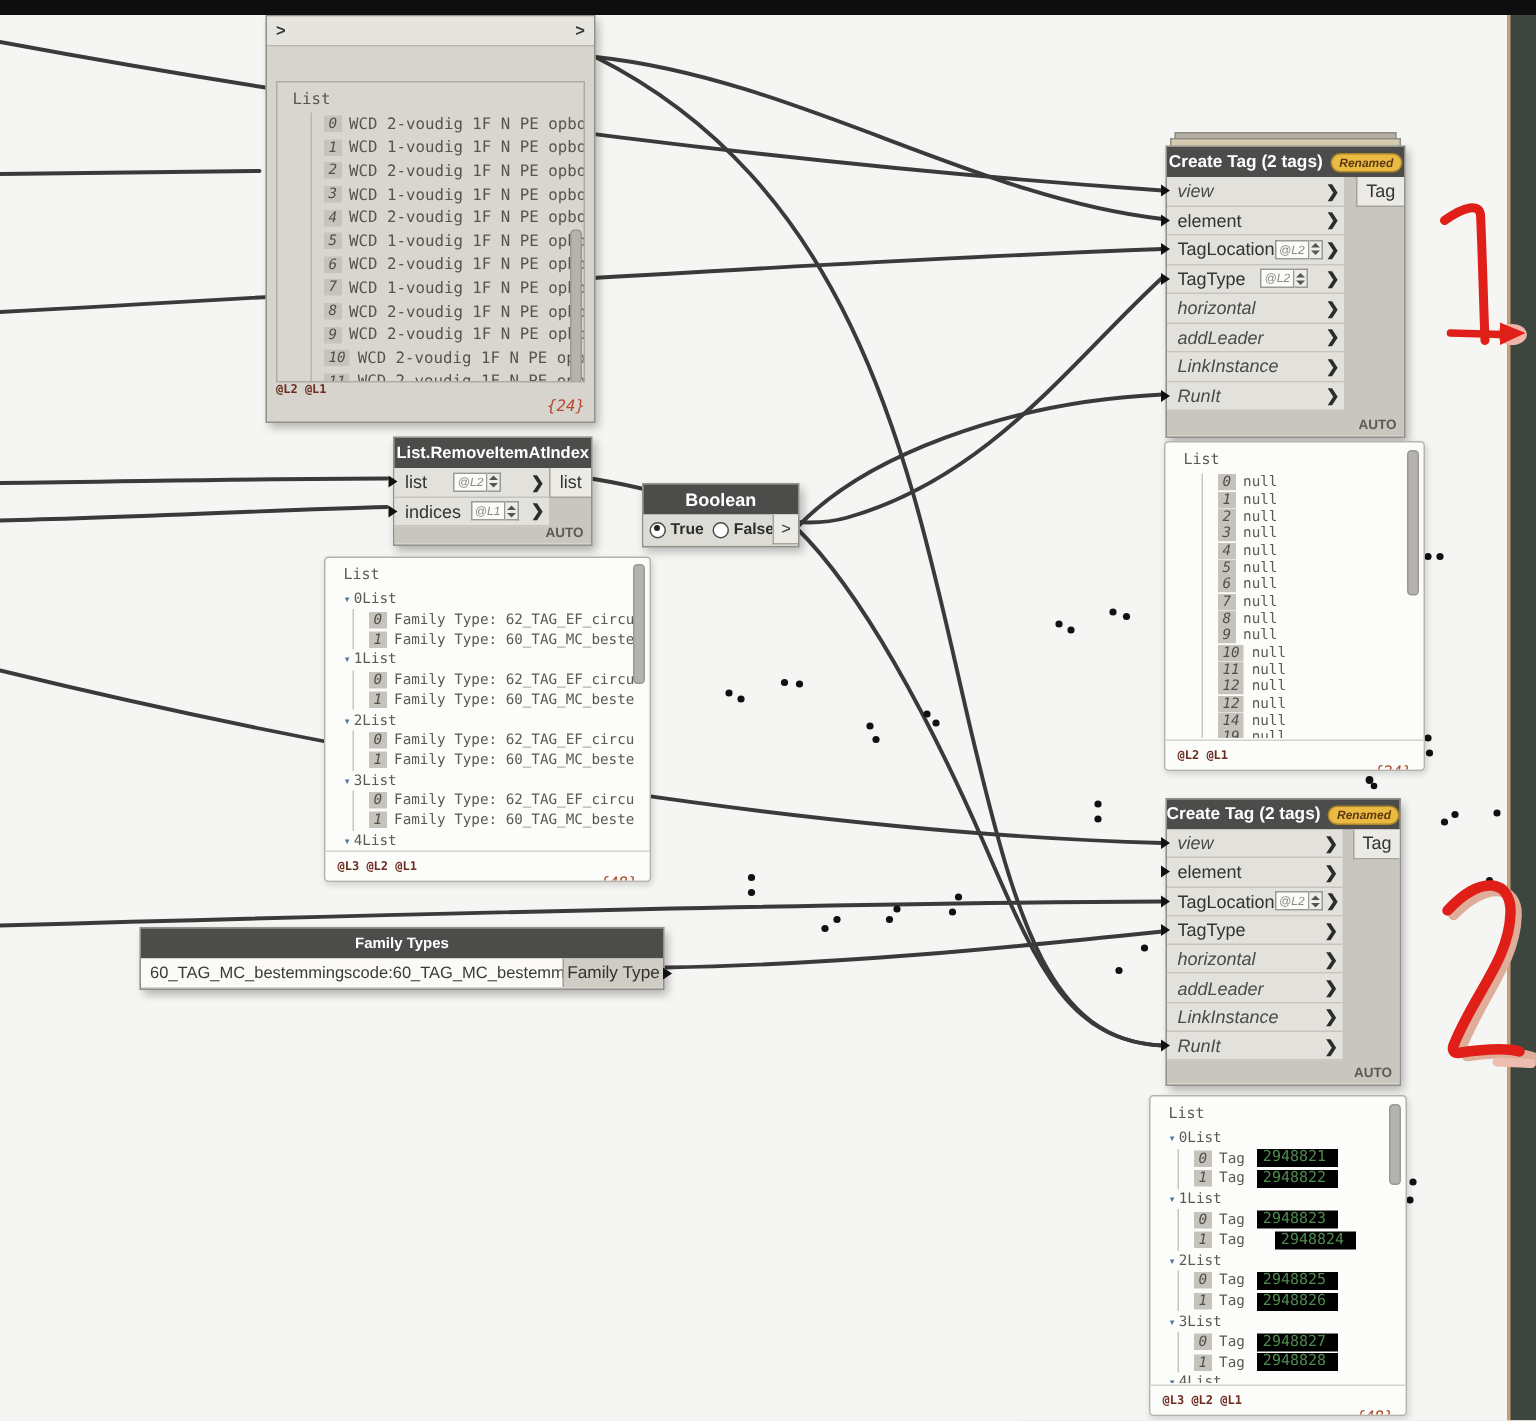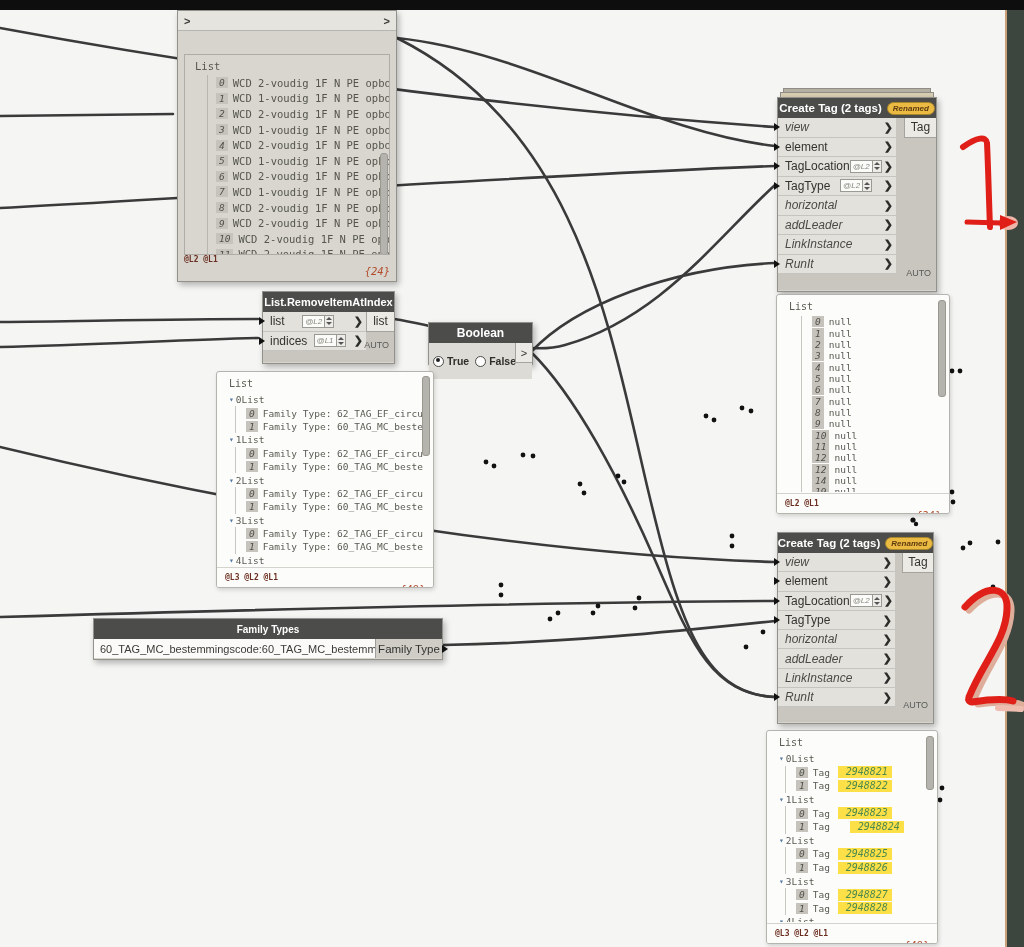--- a/index.html
+++ b/index.html
@@ -19,30 +19,30 @@
   .port-row.italic .plabel{font-style:italic;color:#4a4a46;}
   .chevron{margin-left:auto;font-weight:bold;font-size:11px;color:#2c2c2a;padding-left:2px;}
   .nub{position:absolute;left:-4px;top:50%;margin-top:-4px;width:0;height:0;border-top:4px solid transparent;border-bottom:4px solid transparent;border-left:6px solid #111;}
   .stepper{display:flex;align-items:stretch;margin-left:auto;height:13px;font-style:italic;}
   .stepper .val{background:#fbfbf9;border:1px solid #9a9a94;font-size:8px;color:#8a8a82;padding:0 2px;line-height:11px;min-width:16px;text-align:center;}
   .stepper .arrows{width:8px;border:1px solid #9a9a94;border-left:none;background:#edece8;display:flex;flex-direction:column;align-items:center;justify-content:space-evenly;}
   .stepper .arrows i{width:0;height:0;border-left:3px solid transparent;border-right:3px solid transparent;}
   .stepper .arrows i.up{border-bottom:3px solid #555;}
   .stepper .arrows i.dn{border-top:3px solid #555;}
   .out-cell{position:absolute;right:0;top:0;height:19.5px;box-sizing:border-box;background:#eceae5;border-left:1px solid #a5a39d;border-bottom:1px solid #a5a39d;display:flex;align-items:center;justify-content:center;font-size:12px;color:#33332f;}
-  .auto-label{position:absolute;right:5px;bottom:12px;font-size:9px;font-weight:normal;color:#5a5a56;}
+  .auto-label{position:absolute;right:5px;bottom:2px;font-size:9px;font-weight:bold;color:#5a5a56;}
   .stack-edge{position:absolute;z-index:2;border:1px solid #8f8d85;}
   
   #watch .wport-row{height:19px;background:#e6e4de;border-bottom:1px solid #b7b5af;display:flex;align-items:center;justify-content:space-between;padding:0 6px;font-size:11px;font-weight:bold;color:#3a3a36;}
   .preview{position:absolute;left:6px;top:43px;right:6px;bottom:26px;background:#d8d6cf;border:1px solid #aeaca6;overflow:hidden;}
   .list-root{font-family:"DejaVu Sans Mono",monospace;font-size:10.5px;color:#56564e;padding:5px 0 0 10px;}
   .w-items{position:absolute;left:22px;top:20px;right:12px;bottom:0;border-left:1px solid #b8b6b0;padding-left:8px;}
   .w-row{display:flex;align-items:center;height:15.6px;font-family:"DejaVu Sans Mono",monospace;font-size:10.5px;color:#55554d;white-space:nowrap;}
   .chip{background:#c6c3bc;color:#50504a;font-style:italic;font-size:9.5px;padding:0 3px;margin-right:5px;line-height:11px;}
-  .vchip{background:#fde047;color:#4e8a4e;font-size:10px;padding:0 4px;margin-left:auto;line-height:12px;min-width:5px;text-align:right;font-style:italic;}
+  .vchip{background:#000000;color:#4e8a4e;font-size:10px;padding:0 4px;margin-left:auto;line-height:12px;min-width:5px;text-align:left;}
   .node-footer{position:absolute;left:6px;bottom:4px;right:6px;display:flex;justify-content:space-between;align-items:center;}
   .levels{font-family:"DejaVu Sans Mono",monospace;font-size:8px;font-weight:bold;color:#6b2d1f;}
   .count{font-family:"DejaVu Sans Mono",monospace;font-size:10.5px;font-style:italic;color:#b44a2a;margin-top:23px;}
   .sb-thumb{position:absolute;width:6px;background:#b5b3ad;border:1px solid #9a988f;border-radius:3px;}
   
   .bubble{position:absolute;background:#fcfcfb;border:1px solid #b5b3ad;border-radius:3px;box-shadow:1px 2px 4px rgba(0,0,0,.15);z-index:2;overflow:hidden;}
   .b-root{font-family:"DejaVu Sans Mono",monospace;font-size:10px;color:#5a5a52;padding:6px 0 0 12px;}
   .b-rows{position:absolute;left:12px;top:21px;right:10px;bottom:21px;overflow:hidden;}
   .b-row{display:flex;align-items:center;font-family:"DejaVu Sans Mono",monospace;font-size:9.5px;color:#5a5a52;white-space:nowrap;overflow:hidden;}
   .b-row .tri{color:#5578a0;font-size:8px;margin-right:2px;}
@@ -214,21 +214,21 @@
             <span class="chevron">❯</span>
           </div>
         </div>
       <div class="out-cell" style="width:28px;">list</div>
       <div class="auto-label">AUTO</div>
     </div>
   </div>
 
   <div class="node" style="left:428px;top:322px;width:103px;height:41px;">
     <div class="node-title">Boolean</div>
-    <div class="node-body" style="height:36px;background:#dddbd5;display:flex;align-items:center;padding-left:4px;">
+    <div class="node-body" style="height:20px;background:#dddbd5;display:flex;align-items:center;padding-left:4px;">
       <span id="bool-options" style="display:flex;align-items:center;gap:6px;font-size:10.5px;font-weight:bold;color:#2e2e2a;">
           <span style="display: inline-flex; align-items: center;">
             <span class="radio sel"></span>
             <span>True</span>
           </span>
           <span style="display: inline-flex; align-items: center;">
             <span class="radio"></span>
             <span>False</span>
           </span>
         </span>

